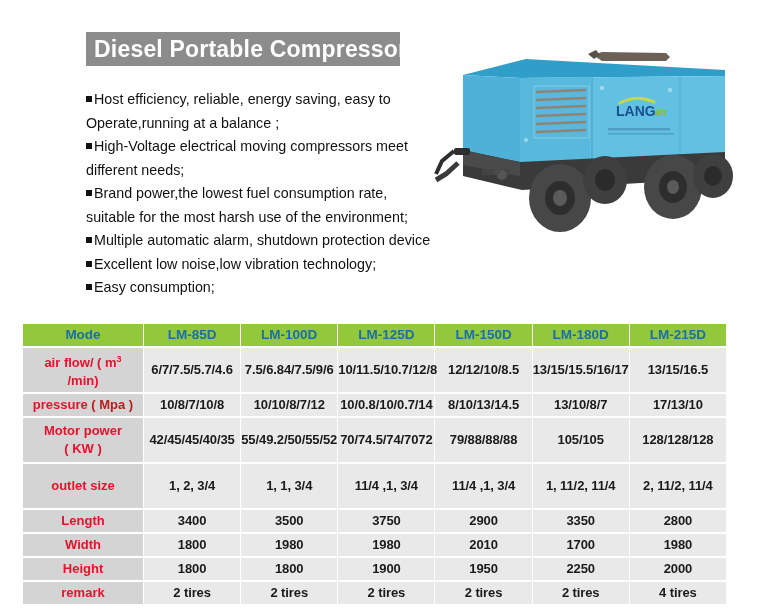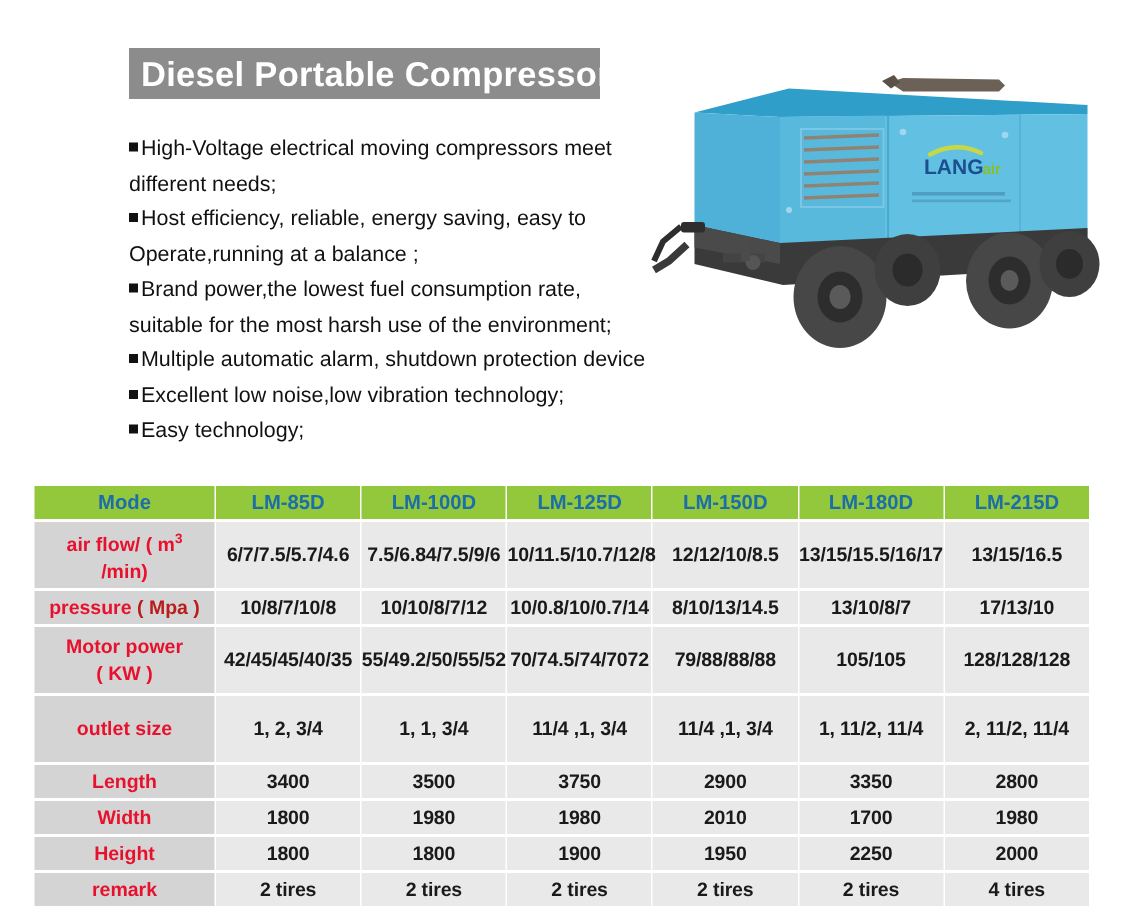--- a/index.html
+++ b/index.html
@@ -75,39 +75,39 @@
 <div class="page">
 
   <div class="top">
 
     <div class="title-band">
       <span class="title">Diesel Portable Compressor</span>
     </div>
 
     <div class="bullets">
       <div>
+        <div class="bullet-line"><span class="sq"></span><span>Host efficiency, reliable, energy saving, easy to</span></div>
+        <div class="bullet-cont">Operate,running at a balance   ;</div>
+      </div>
+      <div>
         <div class="bullet-line"><span class="sq"></span><span>High-Voltage electrical moving compressors meet</span></div>
         <div class="bullet-cont">different needs;</div>
       </div>
       <div>
-        <div class="bullet-line"><span class="sq"></span><span>Host efficiency, reliable, energy saving, easy to</span></div>
-        <div class="bullet-cont">Operate,running at a balance   ;</div>
-      </div>
-      <div>
         <div class="bullet-line"><span class="sq"></span><span>Brand power,the lowest fuel consumption rate,</span></div>
         <div class="bullet-cont">suitable for the most harsh use of the environment;</div>
       </div>
       <div>
         <div class="bullet-line"><span class="sq"></span><span>Multiple automatic alarm, shutdown protection device</span></div>
       </div>
       <div>
         <div class="bullet-line"><span class="sq"></span><span>Excellent low noise,low vibration technology;</span></div>
       </div>
       <div>
-        <div class="bullet-line"><span class="sq"></span><span>Easy technology;</span></div>
+        <div class="bullet-line"><span class="sq"></span><span>Easy consumption;</span></div>
       </div>
     </div>
 
     <div class="photo">
       <svg viewBox="0 0 311 232" xmlns="http://www.w3.org/2000/svg">
         <rect x="0" y="0" width="311" height="232" fill="#ffffff"></rect>
 
         <path d="M163 25 L172 22 L236 23 L240 27 L236 31 L172 31 Z" fill="#6b6156"></path>
         <path d="M158 24 L166 20 L170 25 L164 29 Z" fill="#5a5149"></path>
 

